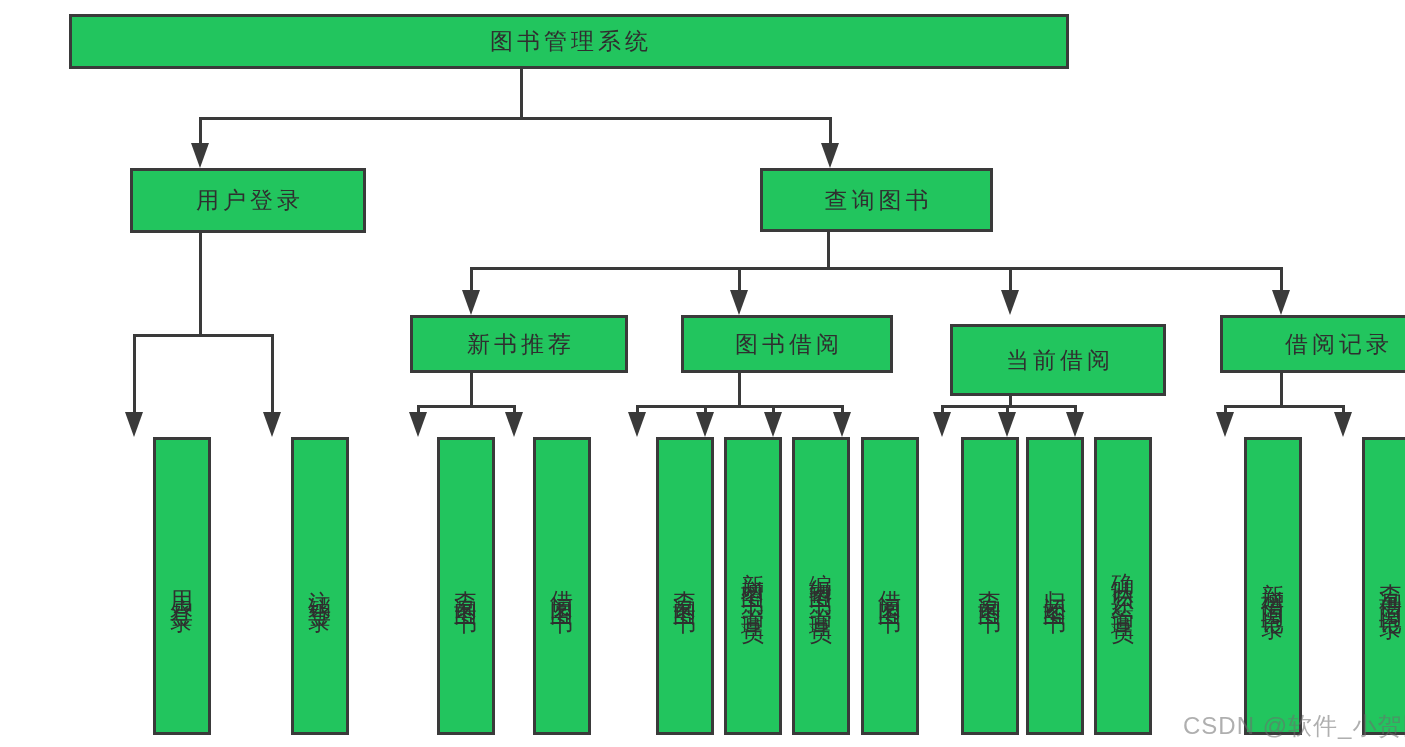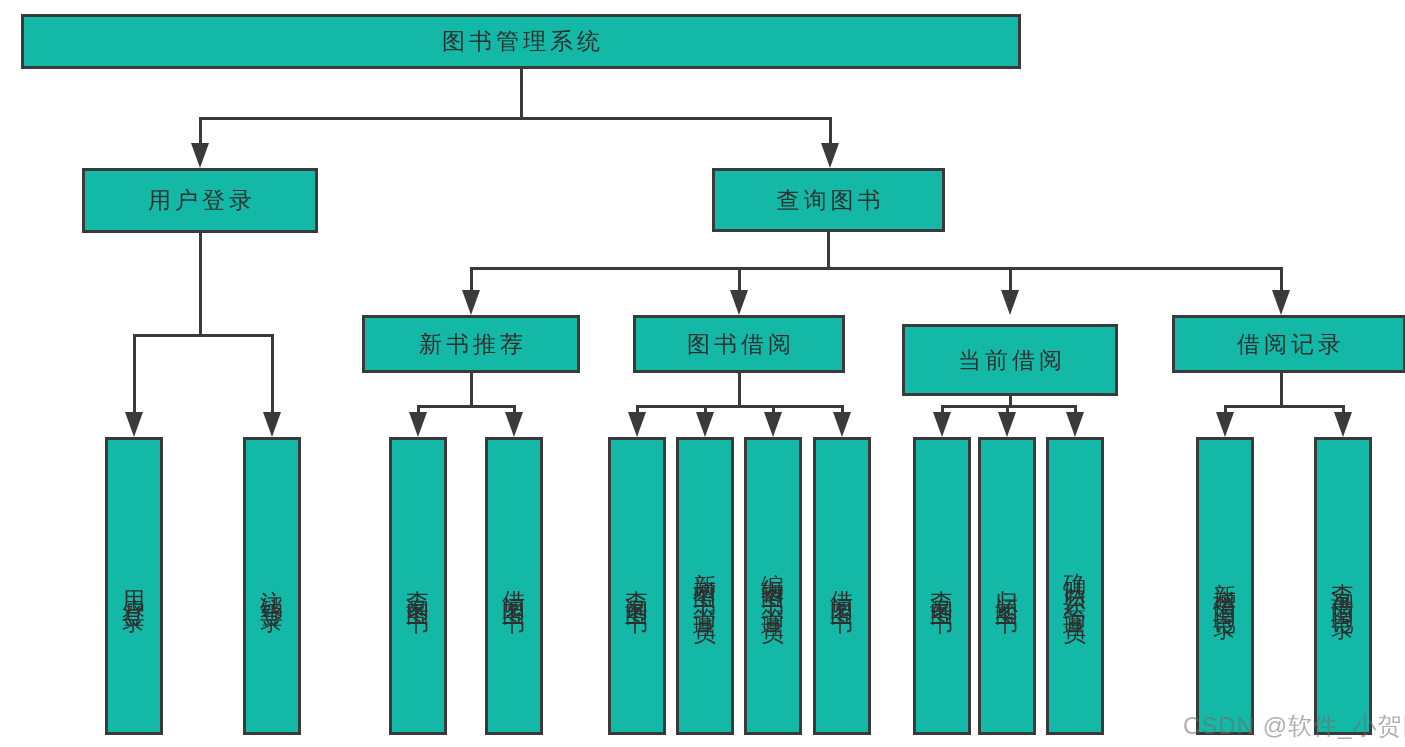--- a/index.html
+++ b/index.html
@@ -13,30 +13,31 @@
     width:1405px;height:747px;
     background:var(--bg);
     font-family:"Liberation Sans","DejaVu Sans",sans-serif;
     color:var(--text);
     overflow:hidden;
   }
   
   .box{
     position:absolute;
     box-sizing:border-box;
-    background:#14b8a6;
+    background:#22c55e;
     border:3px solid var(--line);
     display:flex;
     align-items:center;
     justify-content:center;
     font-size:23px;
     letter-spacing:4px;
     text-indent:4px;
     white-space:nowrap;
     z-index:2;
+    margin-left:48px;
   }
   .leaf{
     display:block;
     writing-mode:vertical-rl;
     text-orientation:mixed;
     text-align:center;
     line-height:52px;
     letter-spacing:7px;
     text-indent:0;
     font-size:23px;

